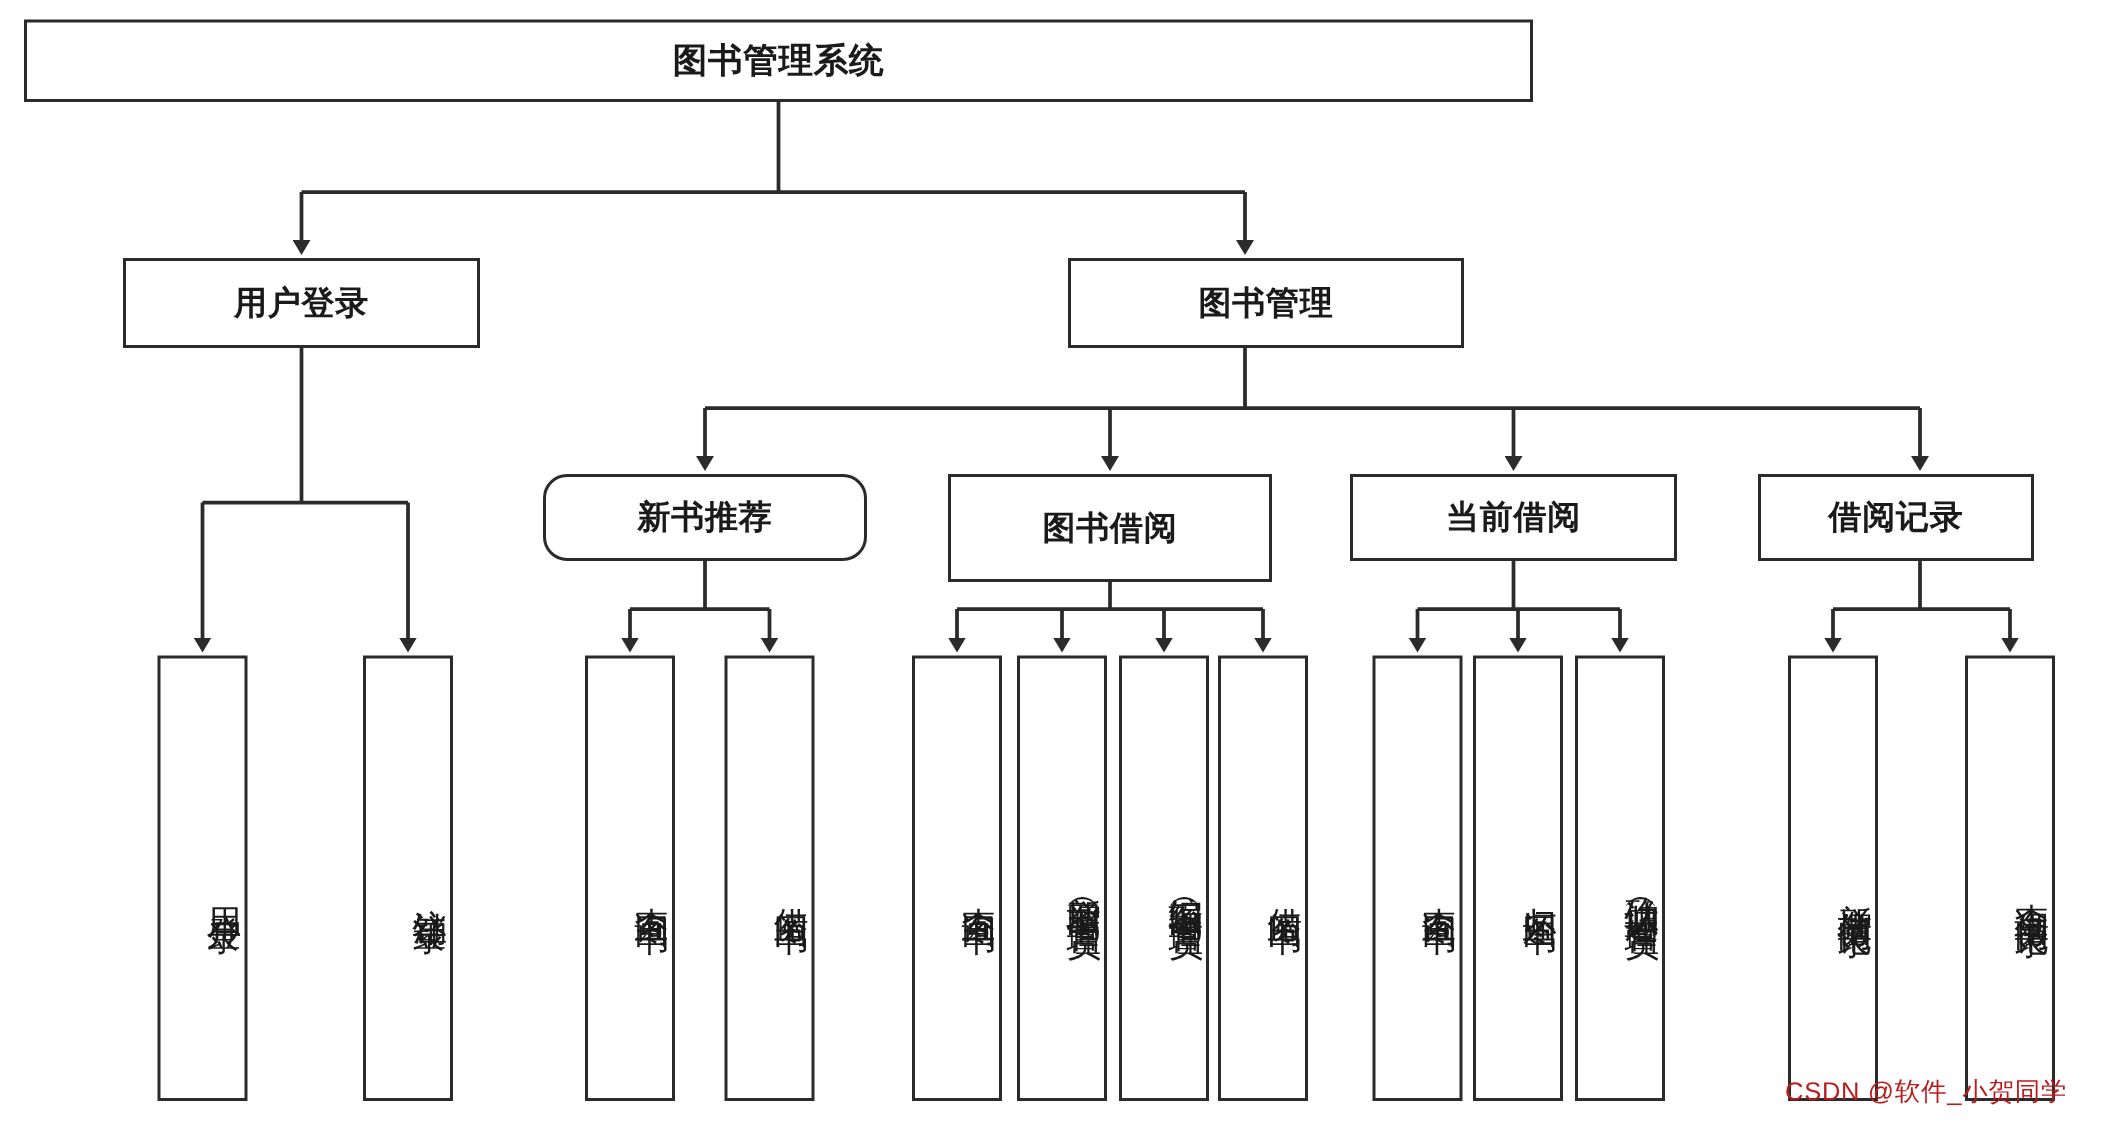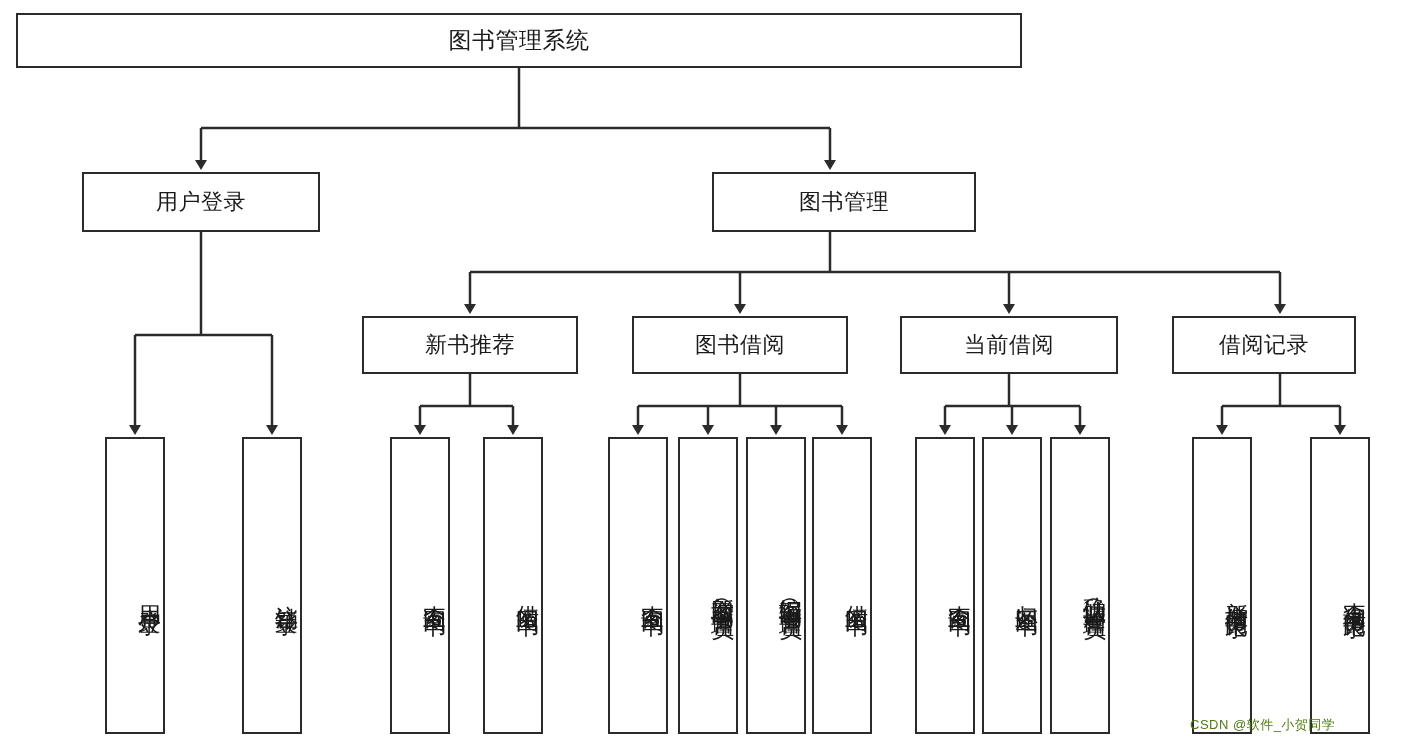--- a/index.html
+++ b/index.html
@@ -34,20 +34,21 @@
     display: flex;
     align-items: center;
     justify-content: center;
     color: #1a1a1a;
     text-align: center;
   }
   .node.horizontal {
     font-size: 22px;
     letter-spacing: 0.5px;
     line-height: 1.2;
+    font-weight: bold;
   }
   .node.root {
     font-size: 23px;
   }
   .node.vertical {
     writing-mode: vertical-rl;
     text-orientation: upright;
     font-size: 23px;
     letter-spacing: 3px;
     line-height: 1.15;
@@ -56,22 +57,22 @@
     padding-top: 14px;
     white-space: nowrap;
   }
   .node.vertical > .vlabel {
     writing-mode: vertical-rl;
     text-orientation: upright;
     display: block;
   }
   .watermark {
     position: absolute;
-    font-size: 13px;
-    color: #4d7c0f;
+    font-size: 17px;
+    color: #b91c1c;
     white-space: nowrap;
     letter-spacing: 0.5px;
     user-select: none;
   }
 </style>
 </head>
 <body>
 
 <div id="diagram-root">
 
@@ -121,24 +122,24 @@
   <div id="nodes">
       <div class="node horizontal root" style="left: 16px; top: 13px; width: 1006px; height: 55px;">
         <span class="hlabel">图书管理系统</span>
       </div>
       <div class="node horizontal" style="left: 82px; top: 172px; width: 238px; height: 60px;">
         <span class="hlabel">用户登录</span>
       </div>
       <div class="node horizontal" style="left: 712px; top: 172px; width: 264px; height: 60px;">
         <span class="hlabel">图书管理</span>
       </div>
-      <div class="node horizontal" style="left: 362px; top: 316px; width: 216px; height: 58px;">
+      <div class="node horizontal" style="left: 362px; top: 316px; width: 216px; height: 58px; border-radius: 16px;">
         <span class="hlabel">新书推荐</span>
       </div>
-      <div class="node horizontal" style="left: 632px; top: 316px; width: 216px; height: 58px;">
+      <div class="node horizontal" style="left: 632px; top: 316px; width: 216px; height: 72px;">
         <span class="hlabel">图书借阅</span>
       </div>
       <div class="node horizontal" style="left: 900px; top: 316px; width: 218px; height: 58px;">
         <span class="hlabel">当前借阅</span>
       </div>
       <div class="node horizontal" style="left: 1172px; top: 316px; width: 184px; height: 58px;">
         <span class="hlabel">借阅记录</span>
       </div>
       <div class="node vertical" style="left: 105px; top: 437px; width: 60px; height: 297px;">
         <span class="vlabel">用户登录</span>

